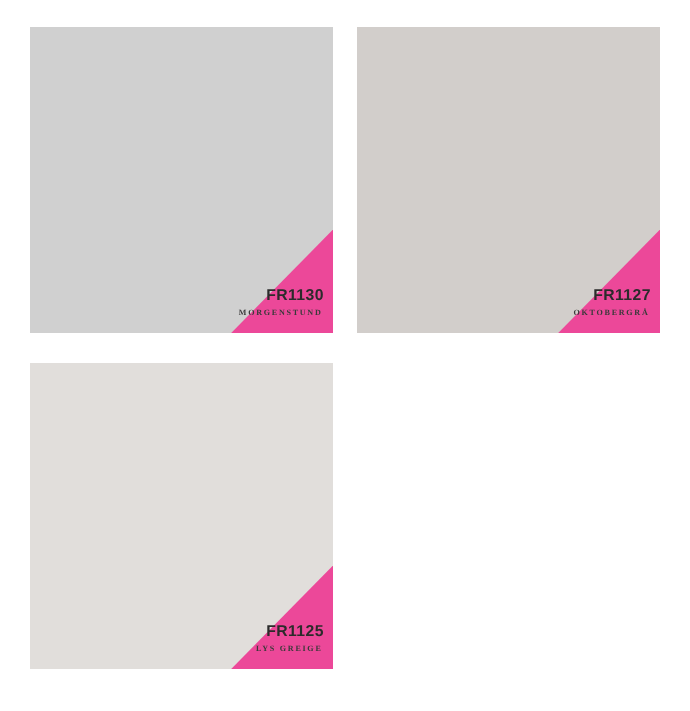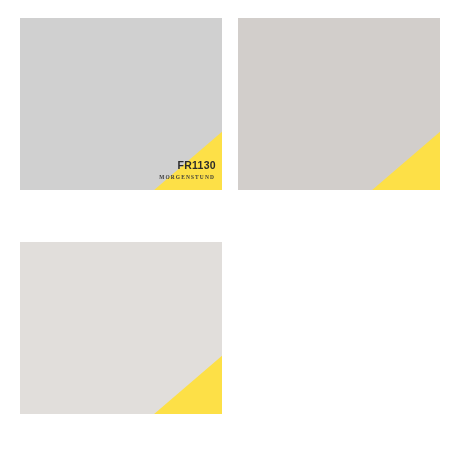--- a/index.html
+++ b/index.html
@@ -23,22 +23,22 @@
     display: grid;
     grid-template-columns: 202px 202px;
     grid-template-rows: 204px 204px;
     column-gap: 16px;
     row-gap: 20px;
   }
 
   .swatch-card {
     position: relative;
     width: 202px;
-    height: 172px;
-    background: #fde047;
+    height: 204px;
+    background: #ec4899;
     overflow: hidden;
   }
 
   
   .swatch-color {
     position: absolute;
     inset: 0;
     -webkit-clip-path: polygon(0 0, 100% 0, 100% 66.2%, 66.4% 100%, 0 100%);
     clip-path: polygon(0 0, 100% 0, 100% 66.2%, 66.4% 100%, 0 100%);
   }
@@ -79,20 +79,28 @@
   <div class="swatch-card">
     <div class="swatch-color" style="background-color: rgb(208, 208, 208);"></div>
     <div class="swatch-caption">
       <span class="swatch-code">FR1130</span>
       <span class="swatch-name">MORGENSTUND</span>
     </div>
   </div>
 
   <div class="swatch-card">
     <div class="swatch-color" style="background-color: rgb(210, 206, 203);"></div>
+    <div class="swatch-caption">
+      <span class="swatch-code">FR1127</span>
+      <span class="swatch-name">OKTOBERGRÅ</span>
+    </div>
   </div>
 
 
   <div class="swatch-card">
     <div class="swatch-color" style="background-color: rgb(225, 222, 219);"></div>
+    <div class="swatch-caption">
+      <span class="swatch-code">FR1125</span>
+      <span class="swatch-name">LYS GREIGE</span>
+    </div>
   </div>
 
 </div>
 
 </body></html>

